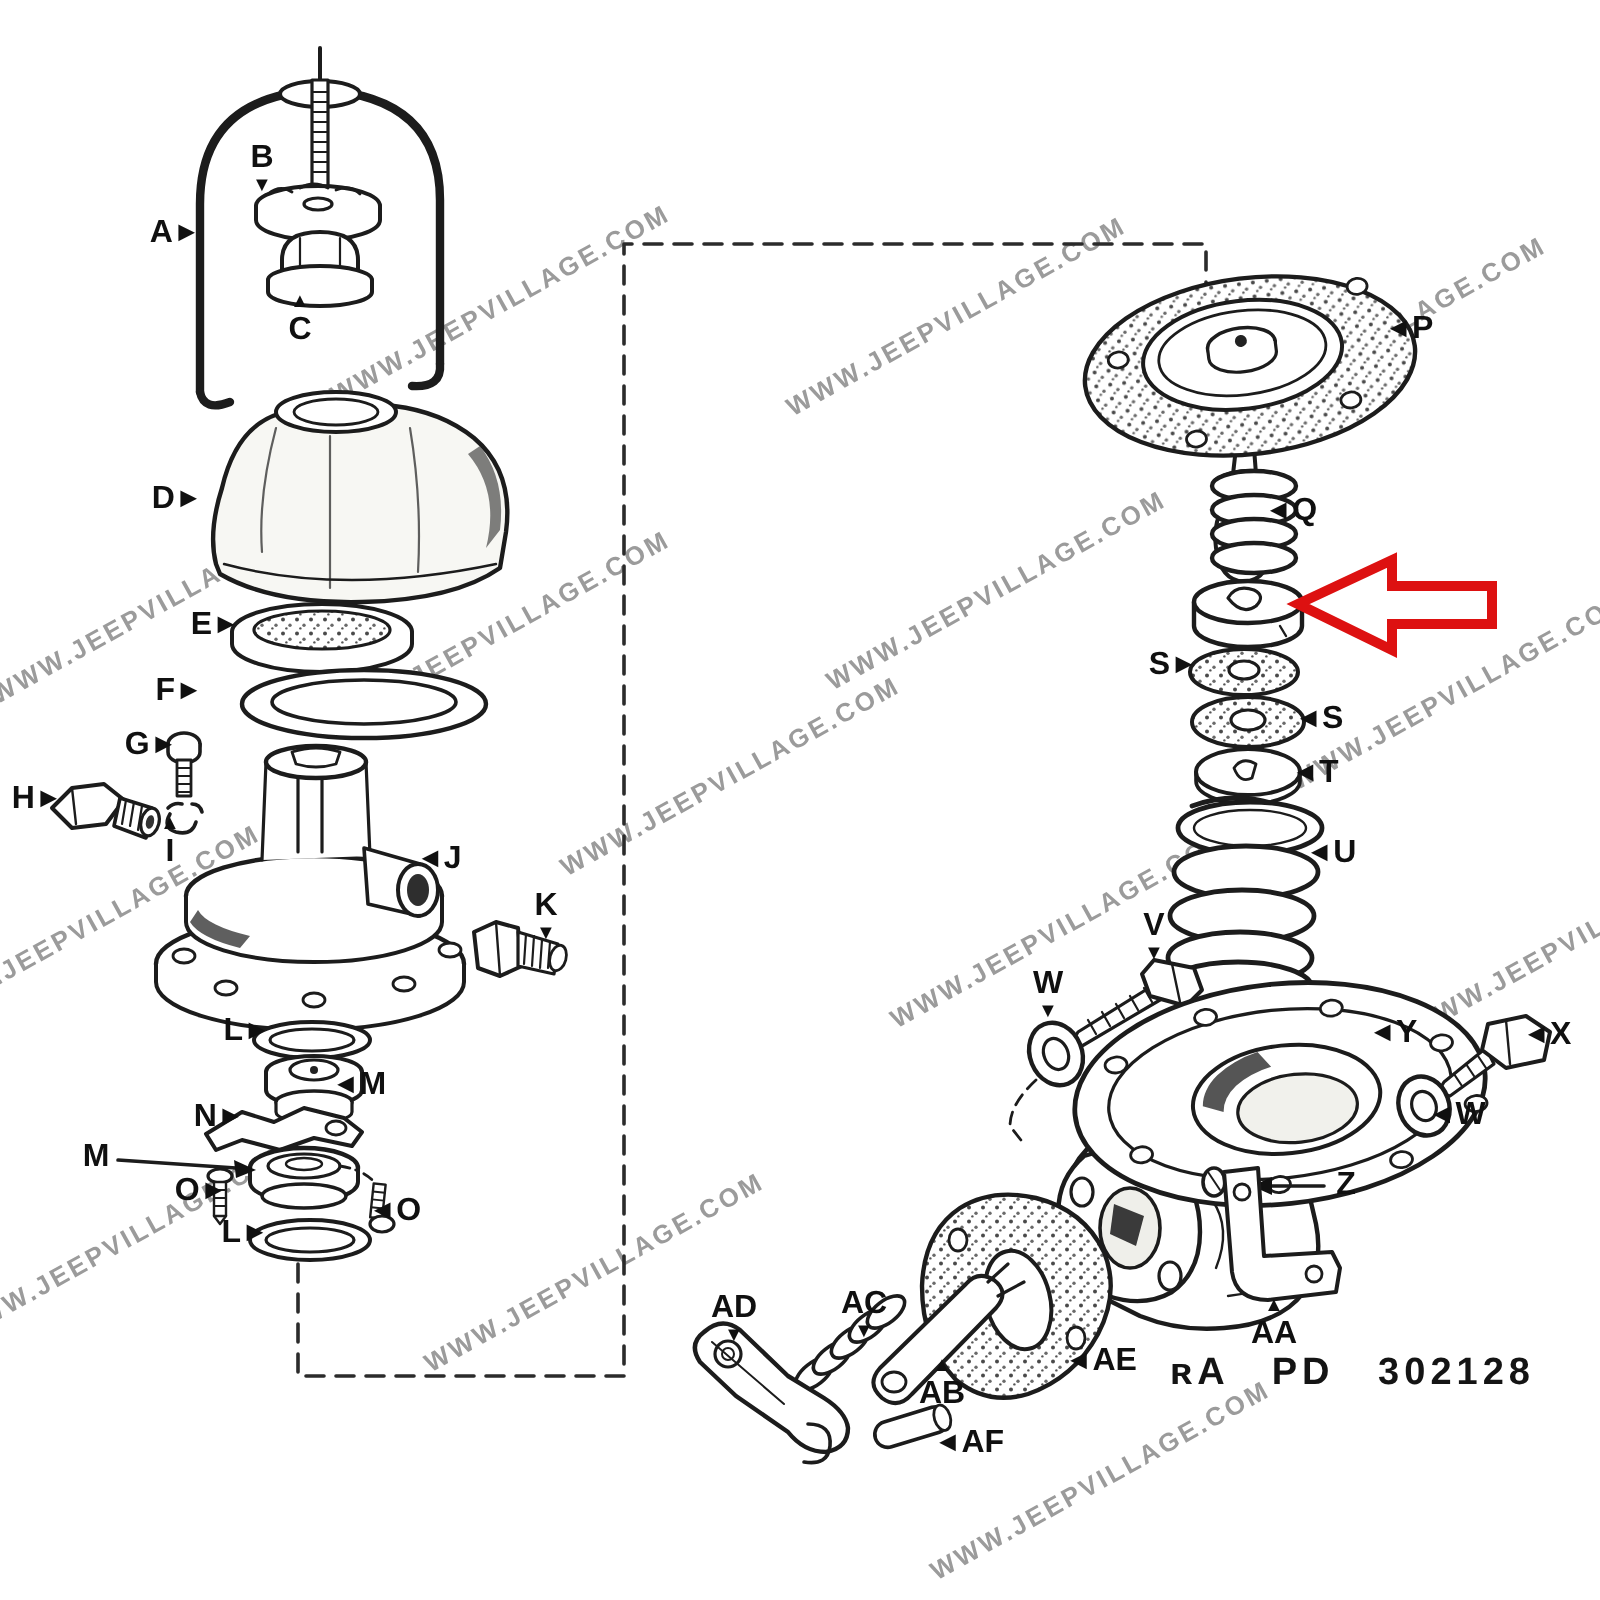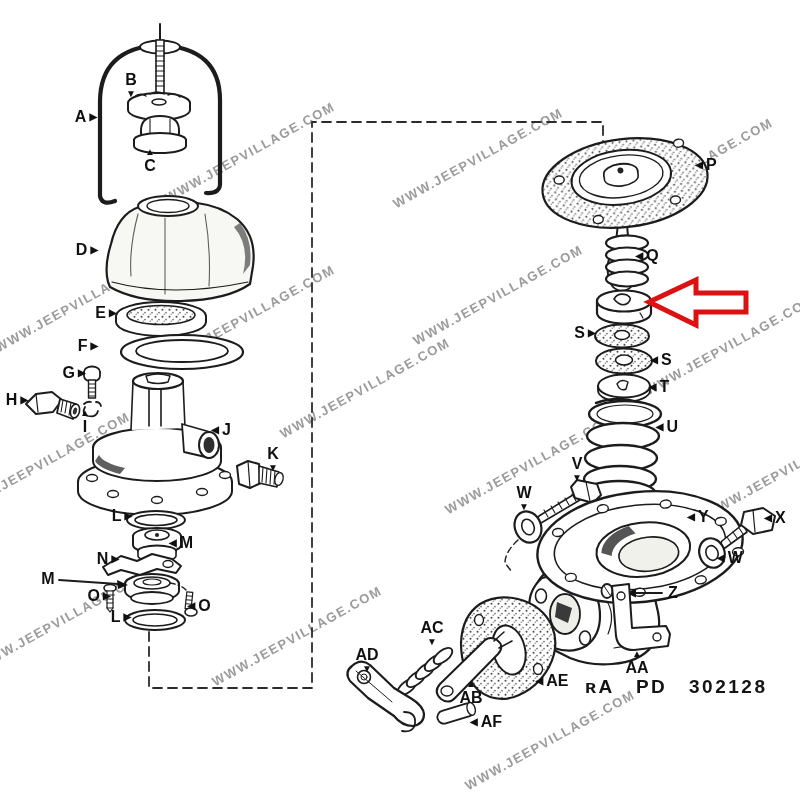--- a/index.html
+++ b/index.html
@@ -491,21 +491,21 @@
         <span>Z</span>
       </div>
       <div class="plabel col" style="left: 637px; top: 662px;">
         <span class="tri">▲</span>
         <span>AA</span>
       </div>
       <div class="plabel col" style="left: 471px; top: 692px;">
         <span class="tri">▲</span>
         <span>AB</span>
       </div>
-      <div class="plabel col" style="left: 432px; top: 633px;">
+      <div class="plabel col" style="left: 432px; top: 658px;">
         <span>AC</span>
         <span class="tri">▼</span>
       </div>
       <div class="plabel col" style="left: 367px; top: 660px;">
         <span>AD</span>
         <span class="tri">▼</span>
       </div>
       <div class="plabel row" style="left: 552px; top: 681px;">
         <span class="tri">◀</span>
         <span>AE</span>

